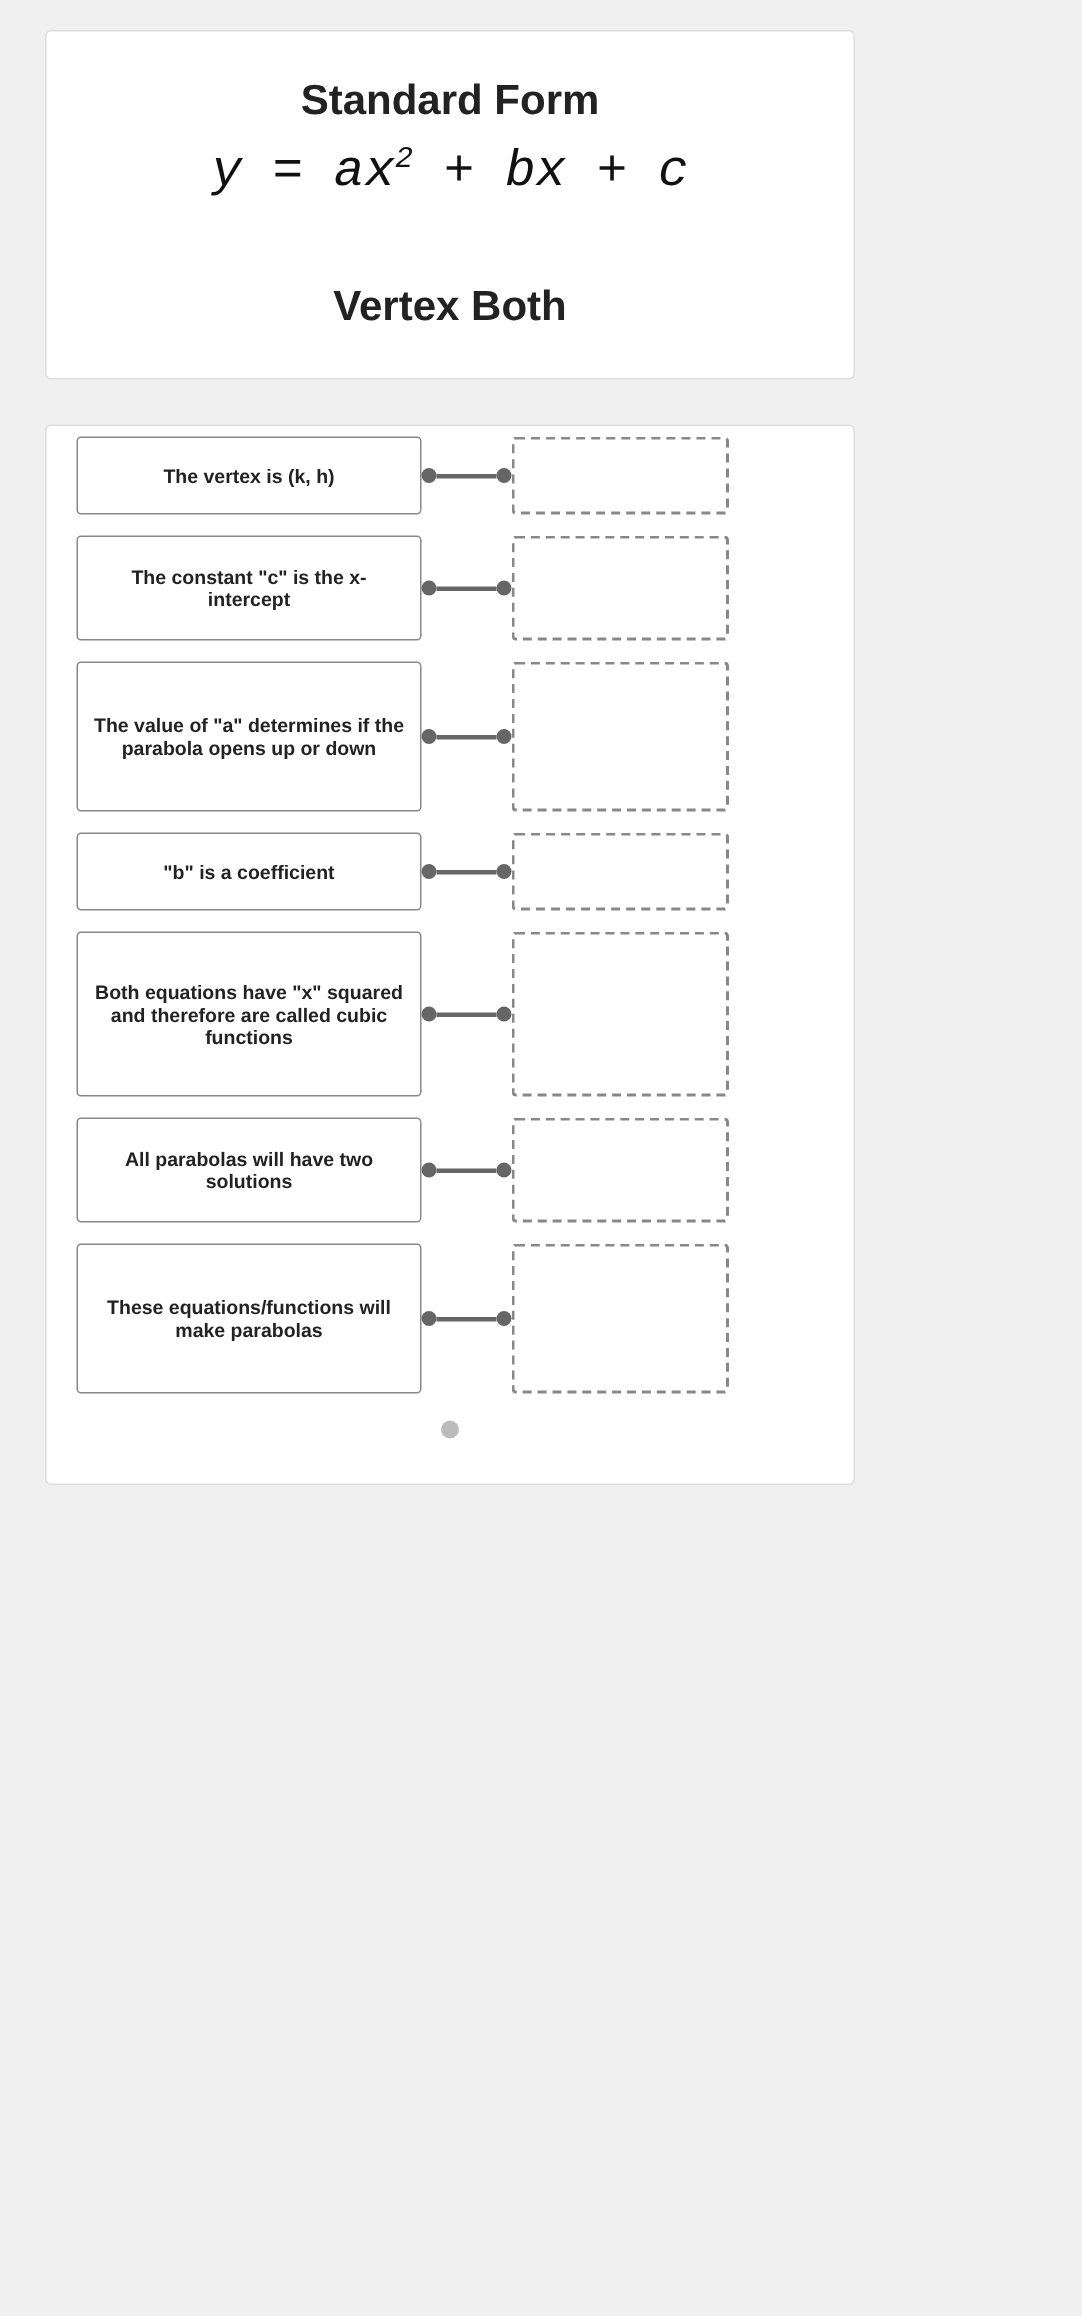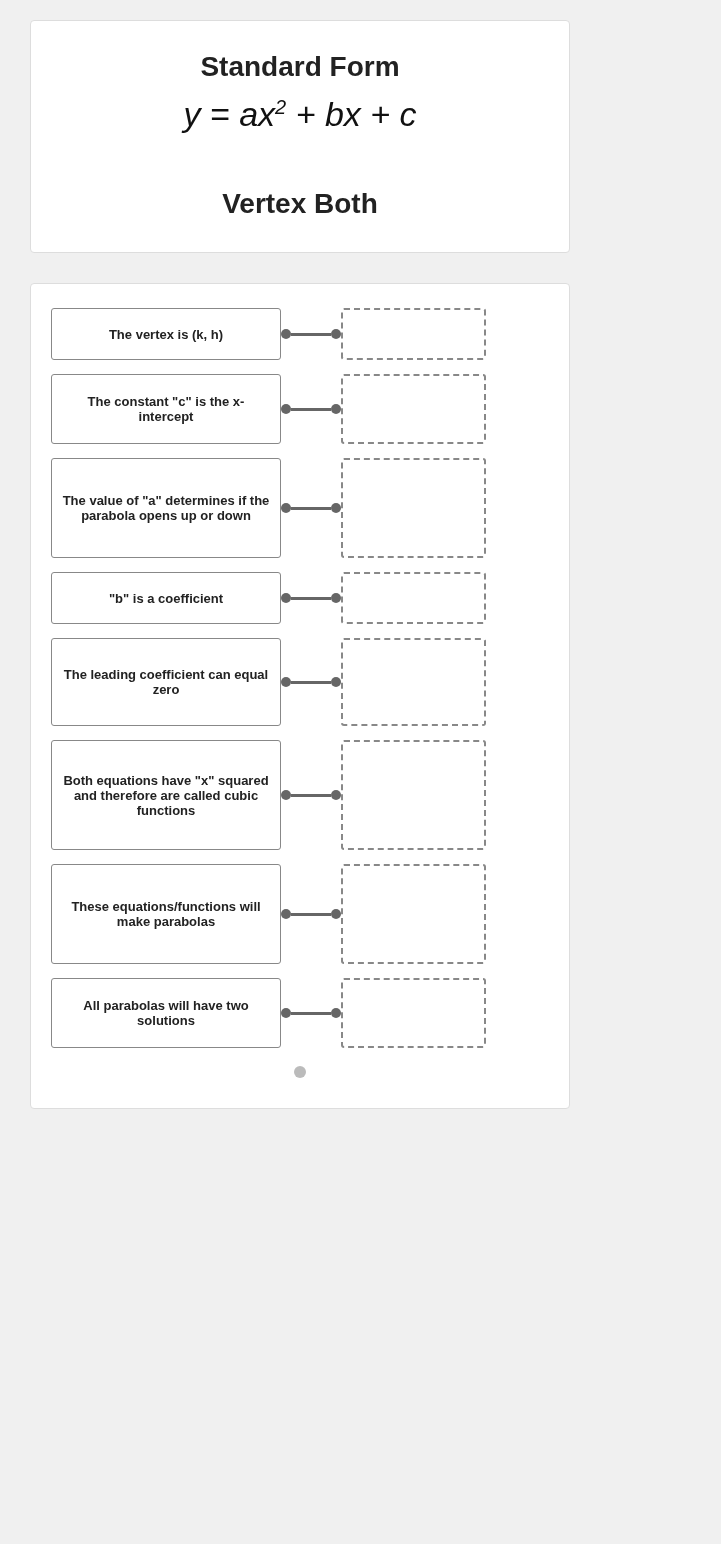--- a/index.html
+++ b/index.html
@@ -37,21 +37,21 @@
     .formula-section-title {
       font-family: Arial, sans-serif;
       font-size: 28px;
       font-weight: bold;
       color: #222;
       text-align: center;
       margin-bottom: 2px;
     }
 
     .formula-equation {
-      font-family: Liberation Sans, sans-serif;
+      font-family: Liberation Mono, monospace;
       font-style: italic;
       font-size: 34px;
       color: #111;
       text-align: center;
       margin-bottom: 10px;
     }
 
     .formula-equation sup {
       font-size: 20px;
     }
@@ -59,21 +59,21 @@
     .formula-divider {
       height: 24px;
     }
 
     
     .matching-card {
       background: #fff;
       border: 1px solid #ddd;
       border-radius: 4px;
       width: 540px;
-      padding: 24px 20px 30px 20px;
+      padding: 7px 20px 30px 20px;
       display: flex;
       flex-direction: column;
       gap: 14px;
     }
 
     .match-row {
       display: flex;
       flex-direction: row;
       align-items: center;
       gap: 0;
@@ -218,67 +218,56 @@
         <span>"b" is a coefficient</span>
       </div>
       <div class="match-connector">
         <div class="connector-dot-left"></div>
         <div class="connector-line"></div>
         <div class="connector-dot-right"></div>
       </div>
       <div class="match-right"></div>
     </div>
 
-    <div class="match-row">
-      <div class="match-left tall-3">
-        <span>The leading coefficient can equal zero</span>
-      </div>
-      <div class="match-connector">
-        <div class="connector-dot-left"></div>
-        <div class="connector-line"></div>
-        <div class="connector-dot-right"></div>
-      </div>
-      <div class="match-right tall-3"></div>
-    </div>
 
     <div class="match-row">
       <div class="match-left tall-4" style="min-height:110px;">
         <span>Both equations have "x" squared and therefore are called cubic functions</span>
       </div>
       <div class="match-connector">
         <div class="connector-dot-left"></div>
         <div class="connector-line"></div>
         <div class="connector-dot-right"></div>
       </div>
       <div class="match-right tall-4" style="min-height:110px;"></div>
     </div>
 
     <div class="match-row">
+      <div class="match-left tall-2">
+        <span>All parabolas will have two solutions</span>
+      </div>
+      <div class="match-connector">
+        <div class="connector-dot-left"></div>
+        <div class="connector-line"></div>
+        <div class="connector-dot-right"></div>
+      </div>
+      <div class="match-right tall-2"></div>
+    </div>
+
+    <div class="match-row">
       <div class="match-left tall-4">
         <span>These equations/functions will make parabolas</span>
       </div>
       <div class="match-connector">
         <div class="connector-dot-left"></div>
         <div class="connector-line"></div>
         <div class="connector-dot-right"></div>
       </div>
       <div class="match-right tall-4"></div>
     </div>
 
-    <div class="match-row">
-      <div class="match-left tall-2">
-        <span>All parabolas will have two solutions</span>
-      </div>
-      <div class="match-connector">
-        <div class="connector-dot-left"></div>
-        <div class="connector-line"></div>
-        <div class="connector-dot-right"></div>
-      </div>
-      <div class="match-right tall-2"></div>
-    </div>
-
     <div class="bottom-dot-area">
       <div class="nav-dot"></div>
     </div>
 
   </div>
 
 </div>
 
 </body></html>

